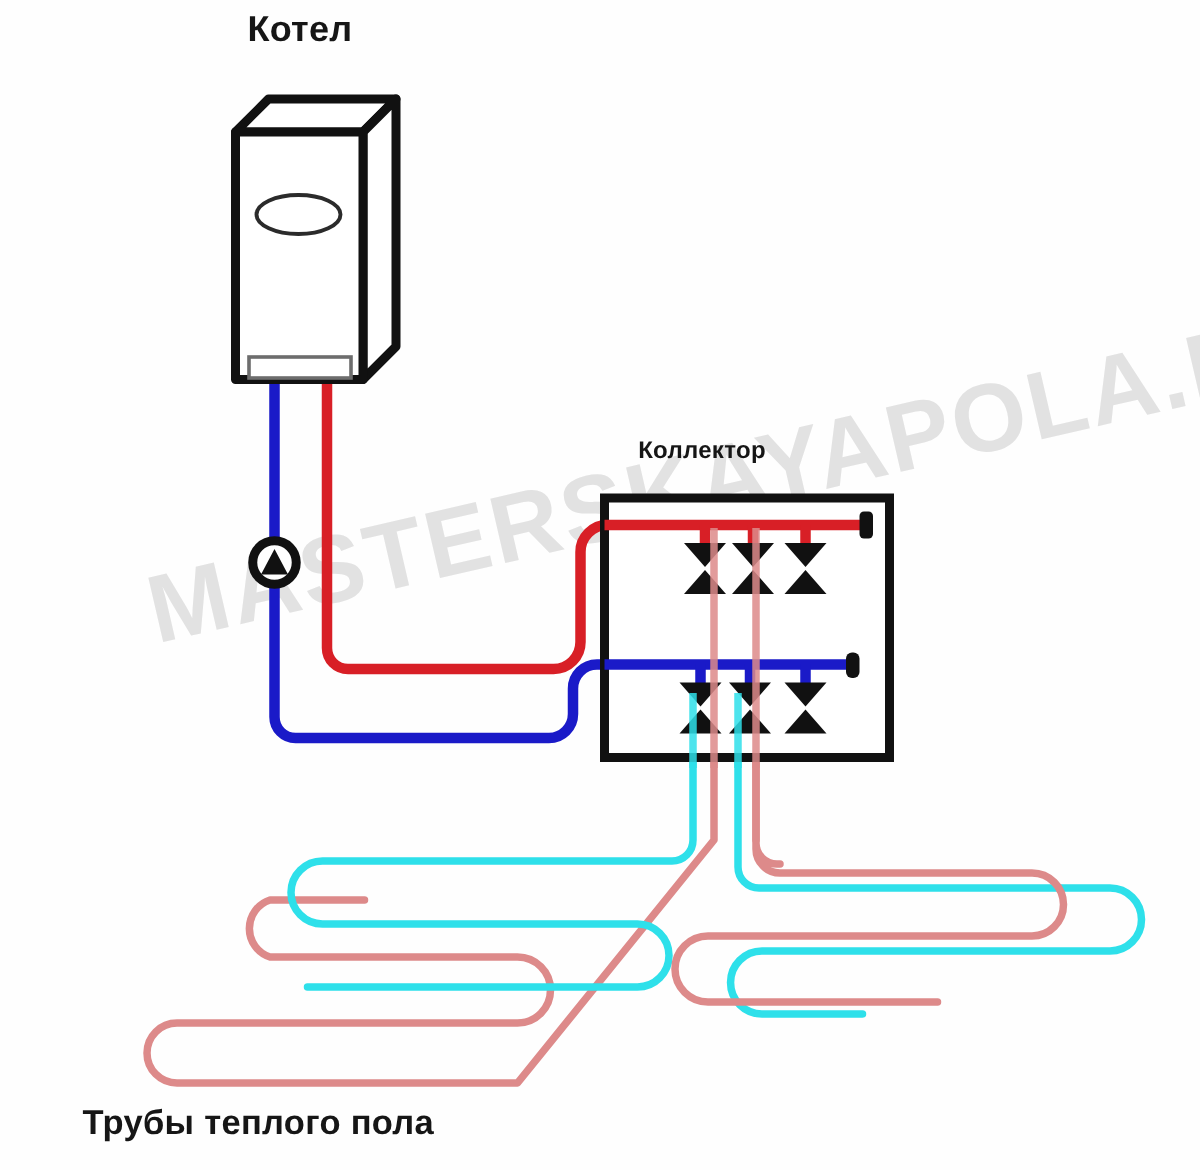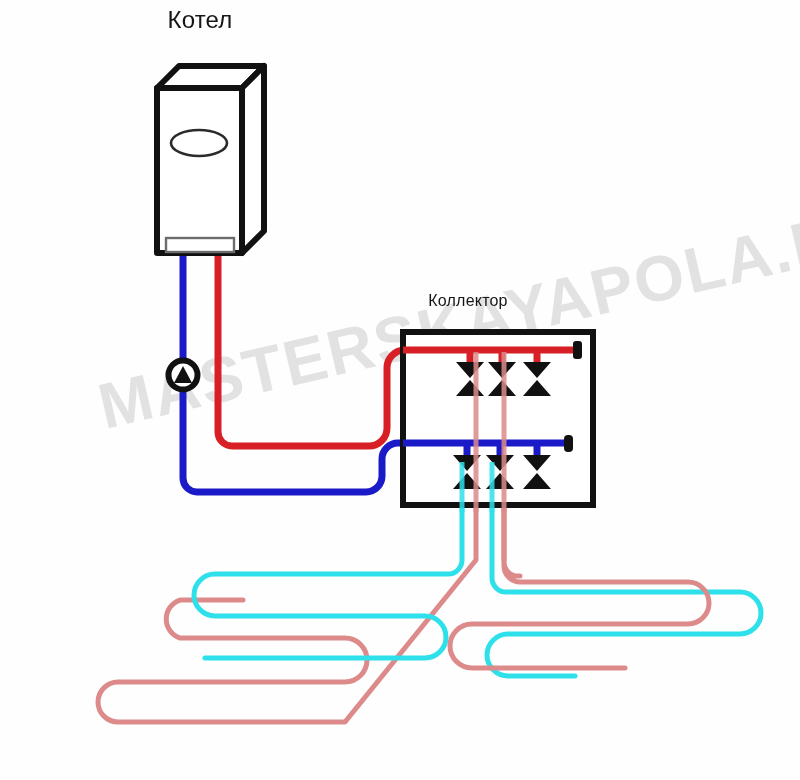--- a/index.html
+++ b/index.html
@@ -7,21 +7,21 @@
     width:800px;height:780px;
     background:#ffffff;
     font-family:"Liberation Sans", sans-serif;
     overflow:hidden;
     position:relative;
   }
   #stage{position:relative;width:800px;height:780px;background:#fefefe;}
   svg.layer{position:absolute;left:0;top:0;width:800px;height:780px;}
   .lbl{
     position:absolute;
-    font-weight:normal;
+    font-weight:bold;
     color:#161616;
     text-align:center;
     letter-spacing:0.2px;
     white-space:nowrap;
     user-select:none;
   }
   #title-boiler{left:0;top:4px;width:400px;font-size:24px;line-height:31px;}
   #title-manifold{left:318px;top:292px;width:300px;font-size:16px;}
   #title-floor{left:55px;top:735px;font-size:23px;text-align:left;}
   .wm-text{
@@ -179,14 +179,15 @@
       <line x1="492" y1="462" x2="492" y2="512" stroke="#2ee0ea"></line>
     </g>
   </svg>
 
   <div class="lbl" id="title-boiler">
     <div>Котел</div>
   </div>
 
   <div class="lbl" id="title-manifold">Коллектор</div>
 
+  <div class="lbl" id="title-floor">Трубы теплого пола</div>
 
 </div>
 
 </body></html>

